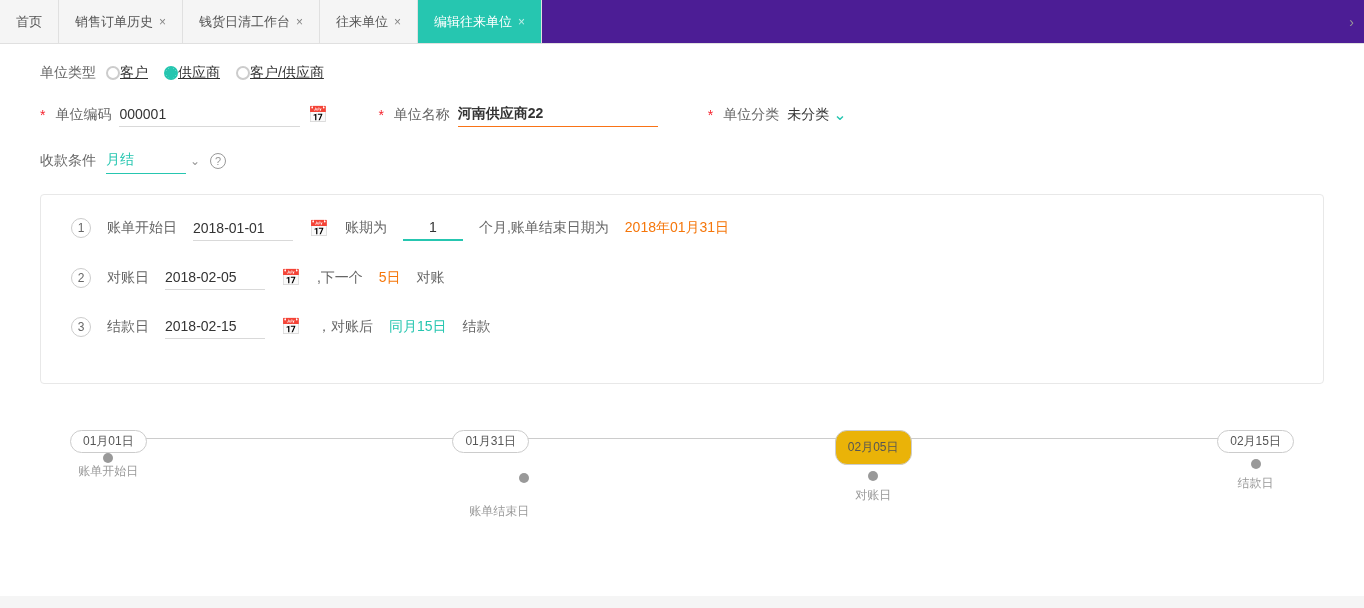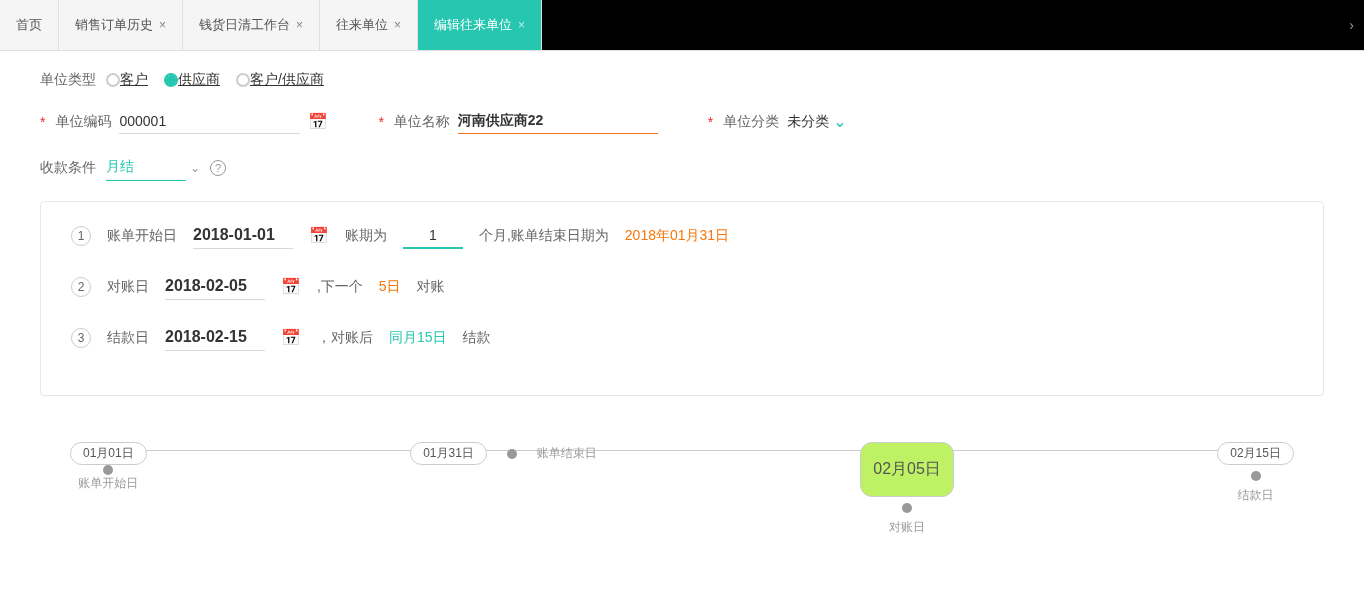--- a/index.html
+++ b/index.html
@@ -2,23 +2,23 @@
 <html><head>
   <meta charset="utf-8">
   <style>
     * { box-sizing: border-box; margin: 0; padding: 0; }
     body { font-family: 'Microsoft YaHei', 'PingFang SC', sans-serif; font-size: 14px; color: #333; background: #f5f5f5; }
 
     
     .tab-bar {
       display: flex;
       align-items: stretch;
-      background: #000000;
+      background: #4c1d95;
       border-bottom: 1px solid #e0e0e0;
-      height: 51px;
+      height: 44px;
       padding-left: 0;
     }
     .tab-item {
       display: flex;
       align-items: center;
       padding: 0 16px;
       cursor: pointer;
       font-size: 13px;
       color: #555;
       border-right: 1px solid #e0e0e0;
@@ -178,25 +178,24 @@
       flex-shrink: 0;
     }
     .row-label {
       color: #666;
       white-space: nowrap;
     }
     .date-input {
       border: none;
       border-bottom: 1px solid #d9d9d9;
       padding: 4px 0;
-      font-size: 16px;
+      font-size: 14px;
       color: #333;
       width: 100px;
       outline: none;
-      font-weight: bold;
     }
     .month-input {
       border: none;
       border-bottom: 2px solid #26c6b0;
       padding: 4px 0;
       font-size: 14px;
       color: #333;
       width: 60px;
       outline: none;
       text-align: center;
@@ -351,30 +350,30 @@
       <div style="display:flex; justify-content:space-between; align-items:flex-start; position:relative;">
 
         <div style="display:flex;flex-direction:column;align-items:center;gap:0;">
           <div style="border:1px solid #ccc;border-radius:12px;padding:2px 12px;font-size:12px;color:#555;background:#fff;white-space:nowrap;z-index:1;">
             <span>01月01日</span>
           </div>
           <div style="width:10px;height:10px;border-radius:50%;background:#999;z-index:1;"></div>
           <div style="font-size:12px;color:#999;white-space:nowrap;">账单开始日</div>
         </div>
 
-        <div style="display:flex;flex-direction:row;align-items:center;gap:20px;">
+        <div style="display:flex;flex-direction:column;align-items:flex-end;gap:20px;">
           <div style="border:1px solid #ccc;border-radius:12px;padding:2px 12px;font-size:12px;color:#555;background:#fff;white-space:nowrap;z-index:1;">
             <span>01月31日</span>
           </div>
           <div style="width:10px;height:10px;border-radius:50%;background:#999;z-index:1;"></div>
           <div style="font-size:12px;color:#999;white-space:nowrap;">账单结束日</div>
         </div>
 
         <div style="display:flex;flex-direction:column;align-items:center;gap:6px;">
-          <div style="border:1px solid #ccc;border-radius:12px;padding:16px 12px;font-size:16px;color:#555;background:#bef264;white-space:nowrap;z-index:1;">
+          <div style="border:1px solid #ccc;border-radius:12px;padding:8px 12px;font-size:12px;color:#555;background:#eab308;white-space:nowrap;z-index:1;">
             <span>02月05日</span>
           </div>
           <div style="width:10px;height:10px;border-radius:50%;background:#999;z-index:1;"></div>
           <div style="font-size:12px;color:#999;white-space:nowrap;">对账日</div>
         </div>
 
         <div style="display:flex;flex-direction:column;align-items:center;gap:6px;">
           <div style="border:1px solid #ccc;border-radius:12px;padding:2px 12px;font-size:12px;color:#555;background:#fff;white-space:nowrap;z-index:1;">
             <span>02月15日</span>
           </div>

